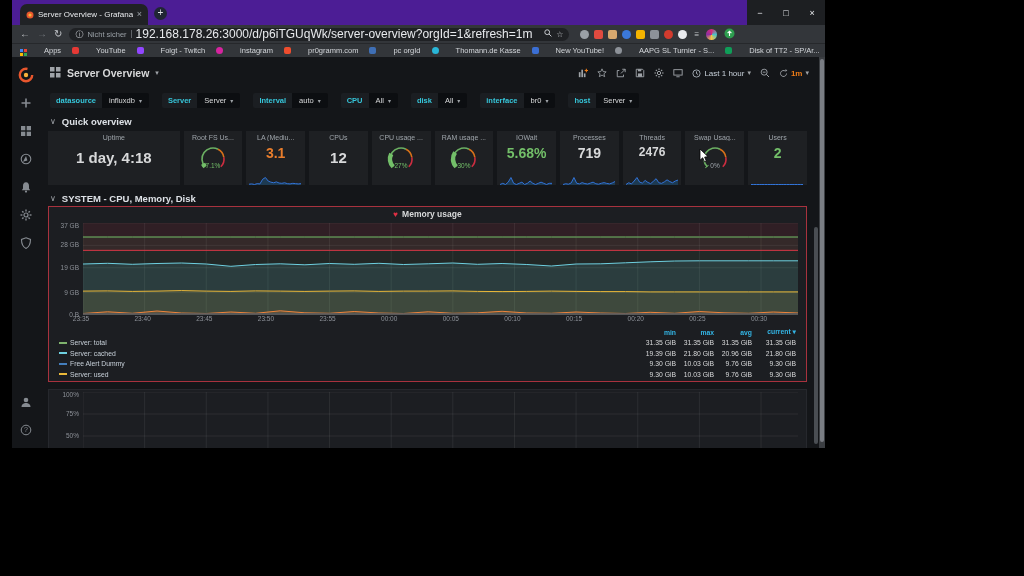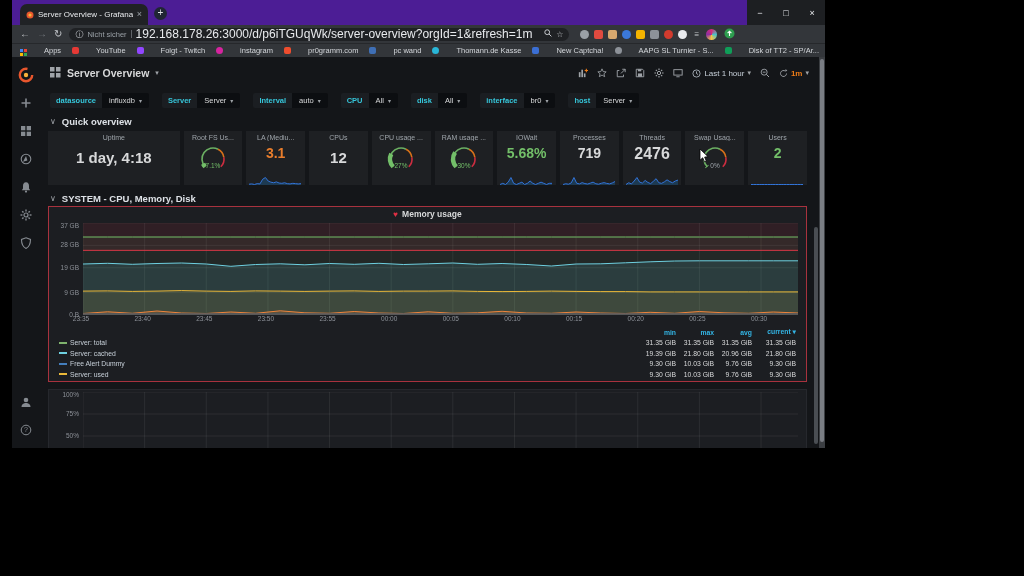--- a/index.html
+++ b/index.html
@@ -169,29 +169,29 @@
       <div class="bm">
         <span class="bm-ico" style="background: rgb(214, 36, 159); border-radius: 50%;"></span>
         <span class="bm-label">instagram</span>
       </div>
       <div class="bm">
         <span class="bm-ico" style="background: rgb(238, 77, 46);"></span>
         <span class="bm-label">pr0gramm.com</span>
       </div>
       <div class="bm">
         <span class="bm-ico" style="background: rgb(63, 111, 181);"></span>
-        <span class="bm-label">pc wand</span>
+        <span class="bm-label">pc orgId</span>
       </div>
       <div class="bm">
         <span class="bm-ico" style="background: rgb(41, 182, 216); border-radius: 50%;"></span>
         <span class="bm-label">Thomann.de Kasse</span>
       </div>
       <div class="bm">
         <span class="bm-ico" style="background: rgb(59, 111, 212);"></span>
-        <span class="bm-label">New Captcha!</span>
+        <span class="bm-label">New YouTube!</span>
       </div>
       <div class="bm">
         <span class="bm-ico" style="background: rgb(141, 146, 153); border-radius: 50%;"></span>
         <span class="bm-label">AAPG SL Turnier - S...</span>
       </div>
       <div class="bm">
         <span class="bm-ico" style="background: rgb(15, 157, 88);"></span>
         <span class="bm-label">Disk of TT2 - SP/Ar...</span>
       </div>
       <div class="bm">
@@ -457,21 +457,21 @@
           <div class="stat">
             <div class="stat-title">Processes</div>
             <div class="stat-value" style="color: rgb(216, 217, 218); top: 14px; font-size: 14px;">719</div>
             <div class="stat-spark"><svg width="52" height="11">
                 <polygon points="0,9.5 2.7368421052631575,8.722222222222221 5.473684210526315,9.188888888888888 8.210526315789473,7.944444444444445 10.94736842105263,2.5 13.68421052631579,8.255555555555556 16.421052631578945,8.877777777777778 19.157894736842103,7.633333333333333 21.89473684210526,8.566666666666666 24.63157894736842,9.033333333333333 27.36842105263158,8.1 30.10526315789474,7.166666666666667 32.84210526315789,8.722222222222221 35.578947368421055,9.188888888888888 38.315789473684205,8.255555555555556 41.05263157894737,7.633333333333333 43.78947368421052,8.411111111111111 46.526315789473685,8.877777777777778 49.26315789473684,7.944444444444445 52,6.544444444444444 52,11 0,11" fill="rgba(31,120,193,0.3)"></polygon>
                 <polyline points="0,9.5 2.7368421052631575,8.722222222222221 5.473684210526315,9.188888888888888 8.210526315789473,7.944444444444445 10.94736842105263,2.5 13.68421052631579,8.255555555555556 16.421052631578945,8.877777777777778 19.157894736842103,7.633333333333333 21.89473684210526,8.566666666666666 24.63157894736842,9.033333333333333 27.36842105263158,8.1 30.10526315789474,7.166666666666667 32.84210526315789,8.722222222222221 35.578947368421055,9.188888888888888 38.315789473684205,8.255555555555556 41.05263157894737,7.633333333333333 43.78947368421052,8.411111111111111 46.526315789473685,8.877777777777778 49.26315789473684,7.944444444444445 52,6.544444444444444" fill="none" stroke="#3274d9" stroke-width="1"></polyline>
               </svg></div>
           </div>
           <div class="stat">
             <div class="stat-title">Threads</div>
-            <div class="stat-value" style="color: rgb(216, 217, 218); top: 14px; font-size: 16px;">2476</div>
+            <div class="stat-value" style="color: rgb(216, 217, 218); top: 14px; font-size: 12px;">2476</div>
             <div class="stat-spark"><svg width="52" height="11">
                 <polygon points="0,9.5 2.7368421052631575,7.75 5.473684210526315,8.916666666666666 8.210526315789473,6 10.94736842105263,2.5 13.68421052631579,7.166666666666667 16.421052631578945,8.041666666666666 19.157894736842103,5.416666666666666 21.89473684210526,7.458333333333333 24.63157894736842,8.625 27.36842105263158,6.291666666666667 30.10526315789474,3.666666666666666 32.84210526315789,7.75 35.578947368421055,8.333333333333334 38.315789473684205,6.875 41.05263157894737,4.833333333333334 43.78947368421052,6.583333333333333 46.526315789473685,7.75 49.26315789473684,6 52,5.066666666666666 52,11 0,11" fill="rgba(31,120,193,0.3)"></polygon>
                 <polyline points="0,9.5 2.7368421052631575,7.75 5.473684210526315,8.916666666666666 8.210526315789473,6 10.94736842105263,2.5 13.68421052631579,7.166666666666667 16.421052631578945,8.041666666666666 19.157894736842103,5.416666666666666 21.89473684210526,7.458333333333333 24.63157894736842,8.625 27.36842105263158,6.291666666666667 30.10526315789474,3.666666666666666 32.84210526315789,7.75 35.578947368421055,8.333333333333334 38.315789473684205,6.875 41.05263157894737,4.833333333333334 43.78947368421052,6.583333333333333 46.526315789473685,7.75 49.26315789473684,6 52,5.066666666666666" fill="none" stroke="#3274d9" stroke-width="1"></polyline>
               </svg></div>
           </div>
           <div class="stat">
             <div class="stat-title">Swap Usag...</div>
             <div class="stat-gauge"><svg width="46" height="30" viewBox="0 0 46 30">
                 <path d="M 15.221825406947975 23.77817459305202 A 11 11 0 0 1 27.993895497135014 6.198928233927955" fill="none" stroke="#73bf69" stroke-width="1.6" opacity="0.9"></path>
                 <path d="M 27.993895497135014 6.198928233927955 A 11 11 0 0 1 33.86457174654652 14.27922088455746" fill="none" stroke="#eb7b18" stroke-width="1.6" opacity="0.9"></path>

